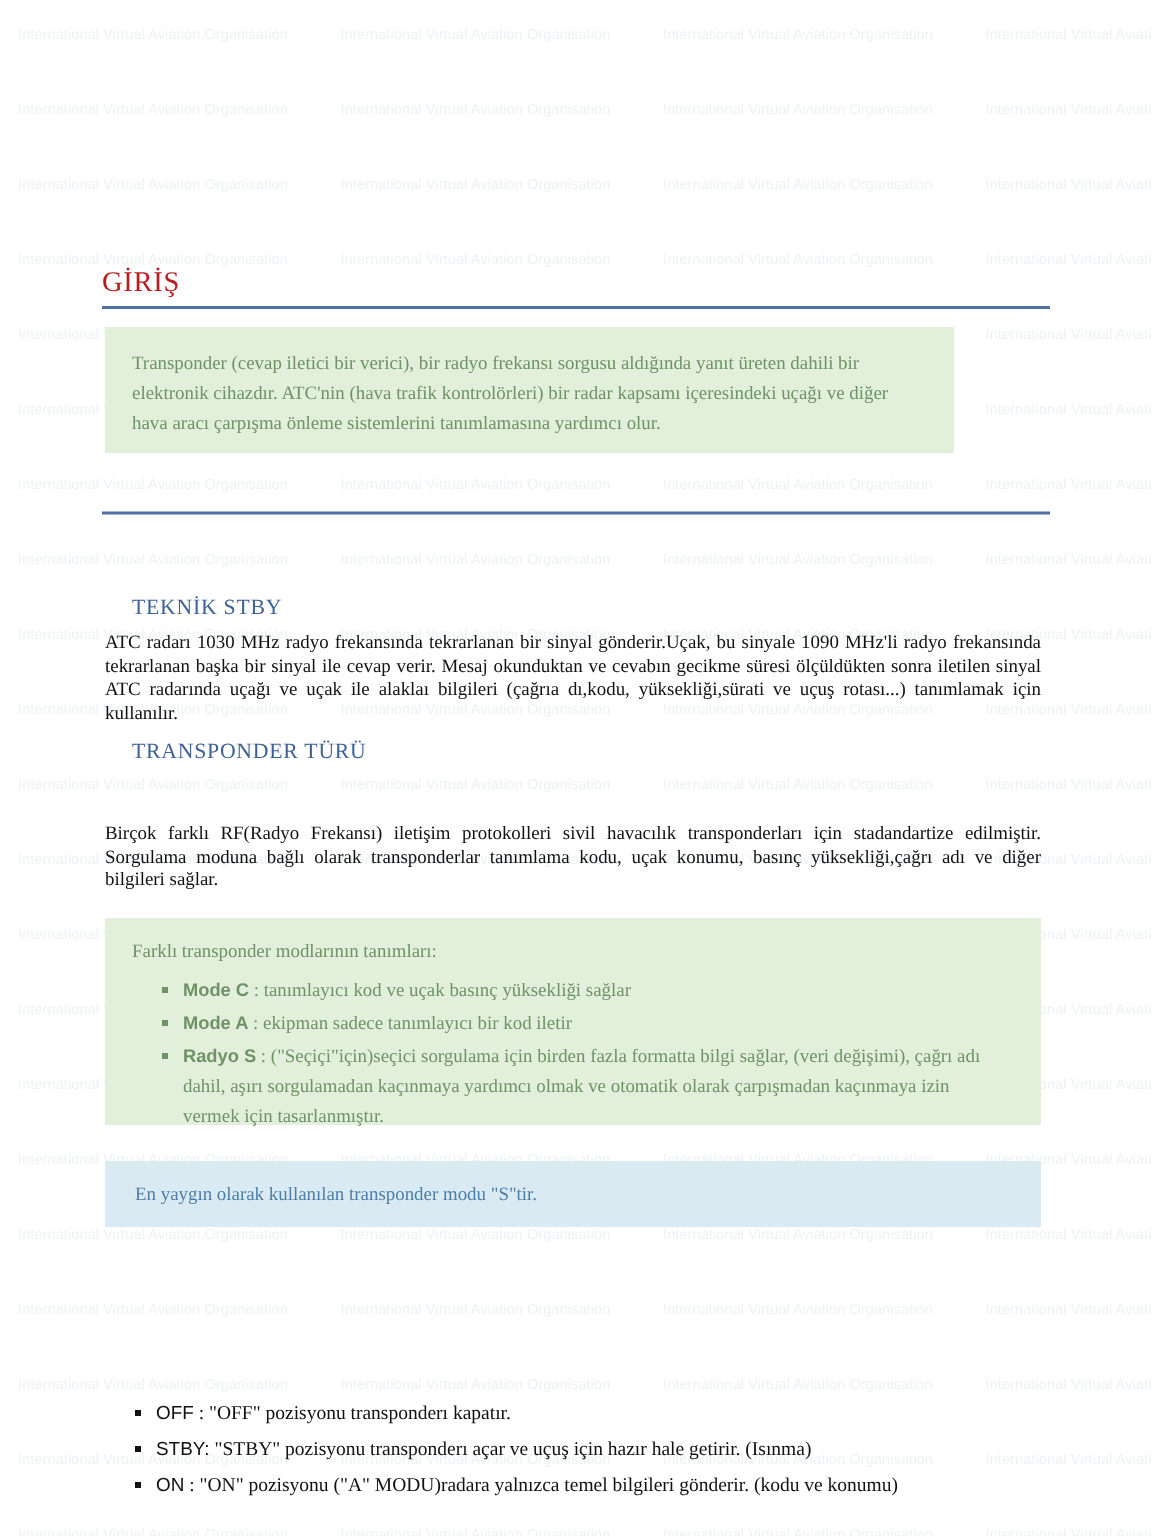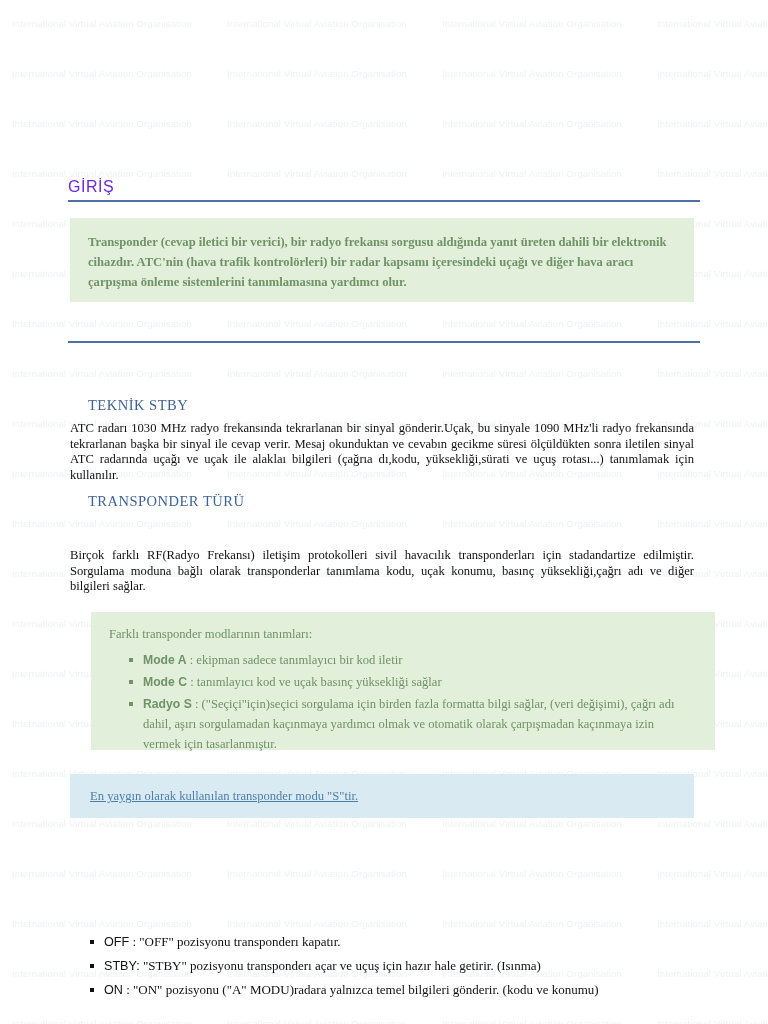--- a/index.html
+++ b/index.html
@@ -66,23 +66,23 @@
     line-height: 1;
   }
 
   
   .h1-wrap {
     position: absolute;
     left: 68px;
     width: 632px;
   }
   .h1 {
-    font-family: Liberation Sans, sans-serif;
-    font-size: 16px;
-    color: #6d28d9;
+    font-family: Liberation Serif, serif;
+    font-size: 19px;
+    color: #b91c1c;
     letter-spacing: 0.5px;
     margin: 0 0 4px 0;
     font-weight: normal;
   }
   .h1-rule {
     height: 1.6px;
     background: #4f6fa5;
     width: 632px;
   }
 
@@ -118,21 +118,20 @@
     box-sizing: border-box;
   }
   .callout-blue {
     position: absolute;
     background: #daeaf3;
     color: #4d7ea8;
     font-family: "Liberation Serif", serif;
     font-size: 12.6px;
     line-height: 18px;
     box-sizing: border-box;
-    text-decoration: underline;
   }
 
   .mode-list {
     list-style: none;
     margin: 6px 0 0 0;
     padding: 0 0 0 34px;
   }
   .mode-list li {
     position: relative;
     margin-bottom: 2px;
@@ -272,41 +271,41 @@
   </div>
 
 <div id="page">
 
 
   <div class="h1-wrap" style="top:178px;">
     <h1 class="h1">GİRİŞ</h1>
     <div class="h1-rule"></div>
   </div>
 
-  <div class="callout-green" style="top:218px; left:70px; width:624px; height:84px; padding:14px 22px 0 18px;font-weight:bold;">
+  <div class="callout-green" style="top:218px; left:70px; width:566px; height:84px; padding:14px 22px 0 18px;">
     <div>Transponder (cevap iletici bir verici), bir radyo frekansı sorgusu aldığında yanıt üreten dahili bir elektronik cihazdır. ATC'nin (hava trafik kontrolörleri) bir radar kapsamı içeresindeki uçağı ve diğer hava aracı çarpışma önleme sistemlerini tanımlamasına yardımcı olur.</div>
   </div>
 
   <div class="h1-wrap" style="top:341px;">
     <div class="h1-rule"></div>
   </div>
 
   <h2 class="h2" style="top:397px; left:88px;">TEKNİK STBY</h2>
 
   <p class="body-p" style="top:421px; left:70px; width:624px;">ATC radarı 1030 MHz radyo frekansında tekrarlanan bir sinyal gönderir.Uçak, bu sinyale 1090 MHz'li radyo frekansında tekrarlanan başka bir sinyal ile cevap verir. Mesaj okunduktan ve cevabın  gecikme süresi ölçüldükten sonra iletilen sinyal ATC radarında  uçağı ve uçak ile alaklaı bilgileri (çağrıa dı,kodu, yüksekliği,sürati ve uçuş rotası...) tanımlamak için kullanılır.</p>
 
   <h2 class="h2" style="top:493px; left:88px;">TRANSPONDER TÜRÜ</h2>
 
   <p class="body-p" style="top:548px; left:70px; width:624px;">Birçok farklı RF(Radyo Frekansı) iletişim protokolleri sivil havacılık transponderları için stadandartize edilmiştir. Sorgulama moduna bağlı olarak transponderlar tanımlama kodu, uçak konumu, basınç yüksekliği,çağrı adı ve diğer bilgileri sağlar.</p>
 
-  <div class="callout-green" style="top:612px; left:70px; width:624px; height:138px; padding:12px 22px 0 18px;margin-left:21px;">
+  <div class="callout-green" style="top:612px; left:70px; width:624px; height:138px; padding:12px 22px 0 18px;">
     <div>Farklı transponder modlarının tanımları:</div>
     <ul class="mode-list">
+      <li><span class="mode-label">Mode C</span><span> : tanımlayıcı kod ve uçak basınç yüksekliği sağlar</span></li>
       <li><span class="mode-label">Mode A</span><span> : ekipman sadece tanımlayıcı bir kod iletir</span></li>
-      <li><span class="mode-label">Mode C</span><span> : tanımlayıcı kod ve uçak basınç yüksekliği sağlar</span></li>
       <li><span class="mode-label">Radyo S</span><span> : ("Seçiçi"için)seçici sorgulama için birden fazla formatta bilgi sağlar, (veri değişimi), çağrı adı dahil, aşırı sorgulamadan kaçınmaya yardımcı olmak ve otomatik olarak çarpışmadan kaçınmaya izin vermek için tasarlanmıştır.</span></li>
     </ul>
   </div>
 
   <div class="callout-blue" style="top:774px; left:70px; width:624px; height:44px; padding:13px 22px 0 20px;">
     <div>En yaygın olarak kullanılan transponder modu "S"tir.</div>
   </div>
 
 
 

